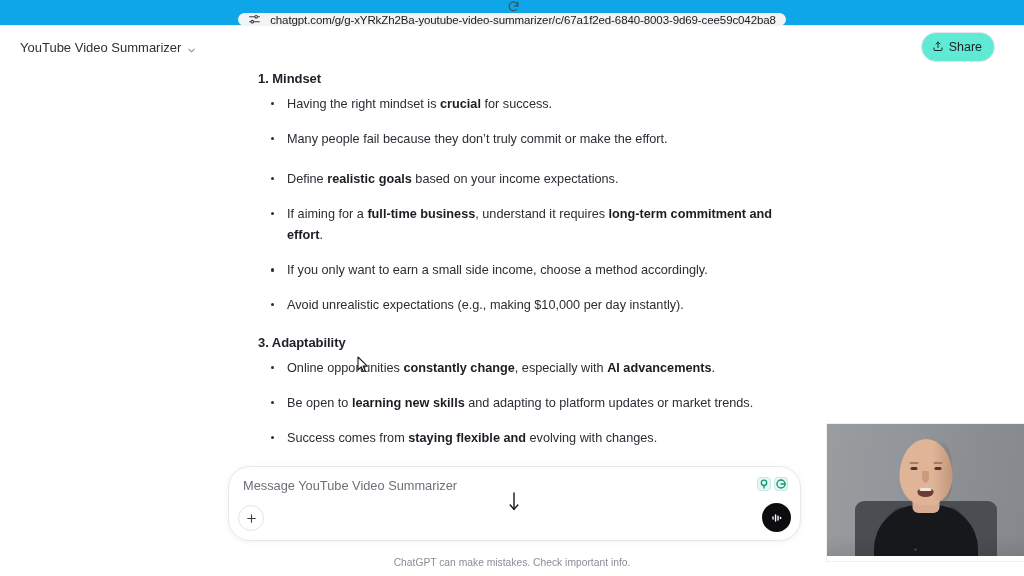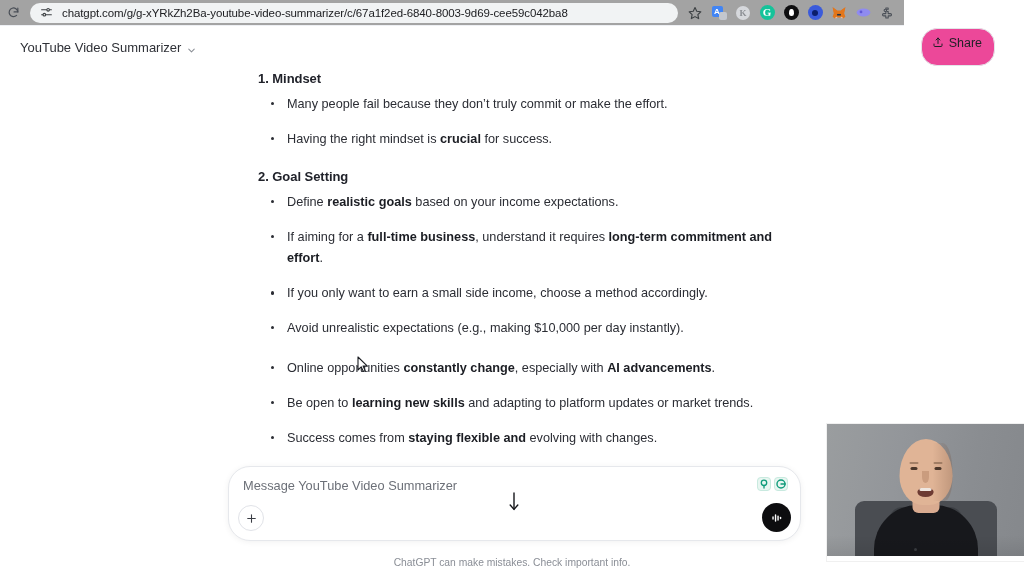--- a/index.html
+++ b/index.html
@@ -7,24 +7,25 @@
   html, body {
     width: 1024px; height: 576px;
     overflow: hidden;
     font-family: "Liberation Sans", sans-serif;
     background: #ffffff;
   }
   #app { position: relative; width: 1024px; height: 576px; background: #ffffff; }
 
   
   .browser-bar {
-    position: absolute; left: 0; top: 0; width: 904px; height: 26px;
-    background: #a3a3a3;
+    position: absolute; left: 0; top: 0; width: 1024px; height: 26px;
+    background: #0ea5e9;
     display: flex; align-items: center;
     border-bottom: 1px solid #eef0f4;
+    flex-direction: column;
   }
   .reload-btn {
     width: 22px; height: 22px; margin-left: 2px;
     display: flex; align-items: center; justify-content: center;
     border-radius: 50%; color: #4a4f57; cursor: pointer;
   }
   .reload-btn svg { width: 13px; height: 13px; }
 
   .omnibox {
     flex: 1; height: 20px; margin-left: 6px; margin-right: 6px;
@@ -79,21 +80,21 @@
   .gpt-title-wrap {
     display: flex; align-items: center; gap: 5px; margin-left: 14px;
     padding: 3px 6px; border-radius: 7px; cursor: pointer;
   }
   .gpt-title { font-size: 13px; color: #2f3137; }
   .chev { width: 11px; height: 11px; color: #8b8f96; }
   .share-btn {
     position: absolute; right: 8px; top: 50%; transform: translateY(-50%);
     display: flex; align-items: center; gap: 5px;
     border: 1px solid #e3e5e9; border-radius: 16px;
-    padding: 5px 12px 13px 10px; background: #ec4899; cursor: pointer;
+    padding: 5px 12px 5px 10px; background: #5eead4; cursor: pointer;
   }
   .share-btn .share-label { font-size: 12.5px; color: #1f2126; font-weight: 500; }
   .share-btn svg { width: 12px; height: 12px; color: #1f2126; }
 
   
   .convo {
     position: absolute; left: 0; top: 68px; width: 1024px; height: 488px;
     background: #ffffff; overflow: hidden;
   }
   .msg { position: absolute; left: 258px; top: 0px; width: 520px; }
@@ -320,30 +321,30 @@
       </span>
       <span class="share-label">Share</span>
     </div>
   </div>
 
   <div class="convo">
     <div class="top-fade"></div>
     <div class="msg" id="message-body">
         <div class="sec-title first">1. Mindset</div>
         <ul class="bullets">
+          <li><span>Having the right mindset is </span><b>crucial</b><span> for success.</span></li>
           <li><span>Many people fail because they don’t truly commit or make the effort.</span></li>
-          <li><span>Having the right mindset is </span><b>crucial</b><span> for success.</span></li>
         </ul>
-        <div class="sec-title">2. Goal Setting</div>
         <ul class="bullets">
           <li><span>Define </span><b>realistic goals</b><span> based on your income expectations.</span></li>
           <li><span>If aiming for a </span><b>full-time business</b><span>, understand it requires </span><b>long-term commitment and effort</b><span>.</span></li>
           <li><span>If you only want to earn a small side income, choose a method accordingly.</span></li>
           <li><span>Avoid unrealistic expectations (e.g., making $10,000 per day instantly).</span></li>
         </ul>
+        <div class="sec-title">3. Adaptability</div>
         <ul class="bullets">
           <li><span>Online opportunities </span><b>constantly change</b><span>, especially with </span><b>AI advancements</b><span>.</span></li>
           <li><span>Be open to </span><b>learning new skills</b><span> and adapting to platform updates or market trends.</span></li>
           <li><span>Success comes from </span><b>staying flexible and</b><span>  evolving with changes.</span></li>
         </ul>
         <div class="fade-heading">4. Time Management</div>
       </div>
 
     <div class="cursor-arrow">
       <svg viewBox="0 0 12 17">

